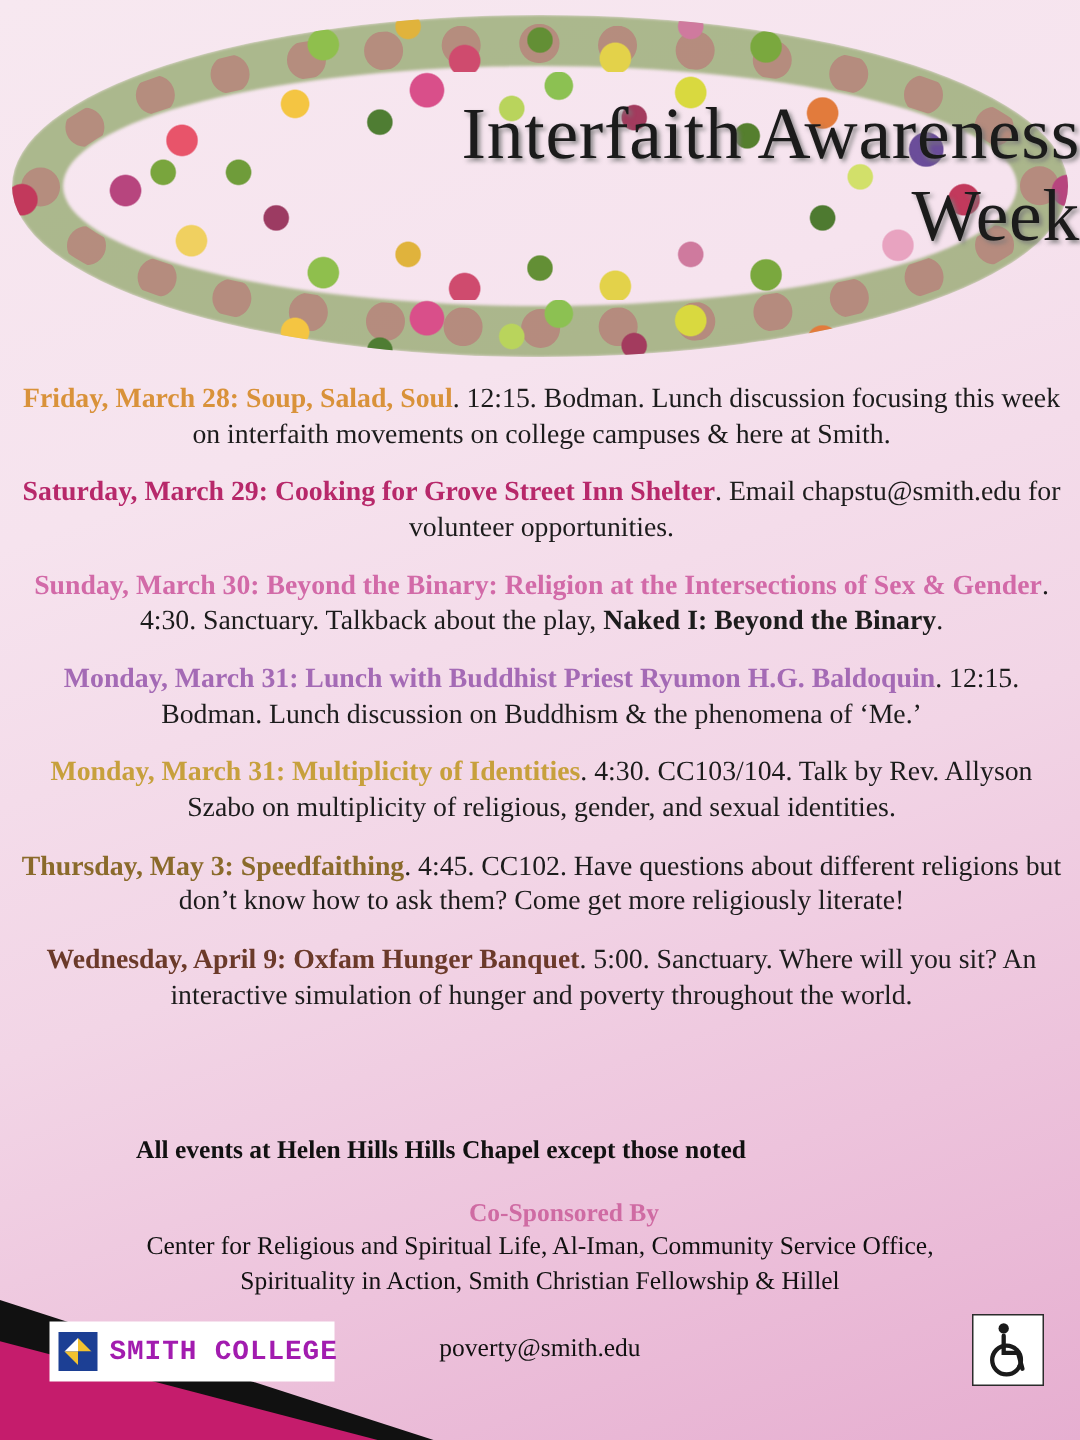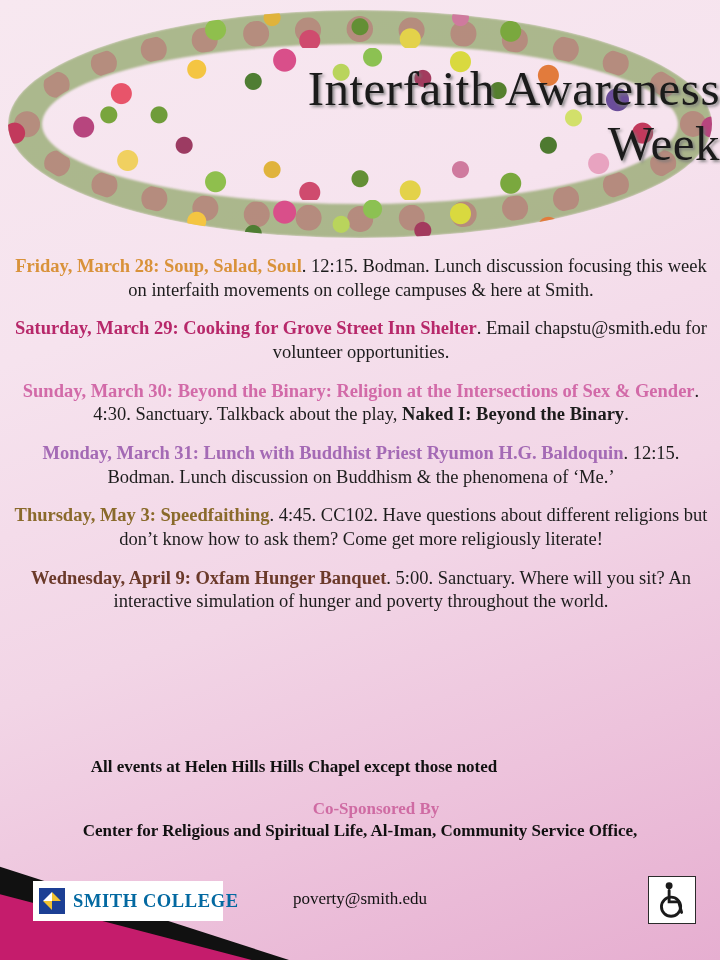--- a/index.html
+++ b/index.html
@@ -145,21 +145,21 @@
     font-weight: bold;
     color: #cf6ba3;
   }
   .cosponsor-lines {
     position: absolute;
     left: 0;
     top: 820px;
     width: 720px;
     text-align: center;
     font-size: 17px;
-    font-weight: bold;
+    font-weight: normal;
     color: #111;
     line-height: 1.35;
   }
   .moreinfo {
     position: absolute;
     left: 0;
     top: 888px;
     width: 720px;
     text-align: center;
     font-size: 17px;
@@ -200,25 +200,25 @@
     padding-left: 5px;
     box-sizing: border-box;
   }
   .logo-mark {
     width: 28px;
     height: 28px;
     margin-right: 7px;
     flex: 0 0 auto;
   }
   .logo-text {
-    font-family: Liberation Serif, serif;
+    font-family: Liberation Mono, monospace;
     font-size: 18.5px;
     font-weight: bold;
     letter-spacing: 0.6px;
-    color: #0369a1;
+    color: #a21caf;
     white-space: nowrap;
   }
 
   
   .access {
     position: absolute;
     right: 24px;
     bottom: 36px;
     width: 48px;
     height: 48px;
@@ -254,37 +254,41 @@
     </div>
 
     <div class="event">
       <span class="head" style="color: rgb(210, 106, 168); font-family: Liberation Serif, serif;">Sunday, March 30: Beyond the Binary: Religion at the Intersections of Sex &amp; Gender</span><span>. 4:30. Sanctuary. Talkback about the play, </span><span class="strong">Naked I: Beyond the Binary</span><span>.</span>
     </div>
 
     <div class="event">
       <span class="head" style="color: rgb(164, 106, 181);">Monday, March 31: Lunch with Buddhist Priest Ryumon H.G. Baldoquin</span><span>. 12:15. Bodman. Lunch discussion on Buddhism &amp; the phenomena of ‘Me.’</span>
     </div>
 
+    <div class="event">
+      <span class="head" style="color: rgb(199, 160, 60);">Monday, March 31: Multiplicity of  Identities</span><span>. 4:30. CC103/104.  Talk by Rev. Allyson Szabo on multiplicity of  religious, gender, and sexual identities.</span>
+    </div>
 
     <div class="event">
       <span class="head" style="color: rgb(138, 106, 43);">Thursday, May 3: Speedfaithing</span><span>. 4:45. CC102. Have questions about different religions but don’t know how to ask them? Come get more religiously literate!</span>
     </div>
 
     <div class="event">
       <span class="head" style="color: rgb(107, 58, 42);">Wednesday, April 9: Oxfam Hunger Banquet</span><span>. 5:00. Sanctuary. Where will you sit? An interactive simulation of  hunger and poverty throughout the world.</span>
     </div>
 
   </div>
 
   <div class="allevents">All events at Helen Hills Hills Chapel except those noted</div>
 
   <div class="cosponsor-title">Co-Sponsored By</div>
 
   <div class="cosponsor-lines">
     <div>Center for Religious and Spiritual Life, Al-Iman, Community Service Office,</div>
+    <div>Spirituality in Action, Smith Christian Fellowship &amp; Hillel</div>
   </div>
 
   <div class="moreinfo">
     <div>poverty@smith.edu</div>
   </div>
 
   <div class="ribbon-dark"></div>
   <div class="ribbon-pink"></div>
 
   <div class="logo">

